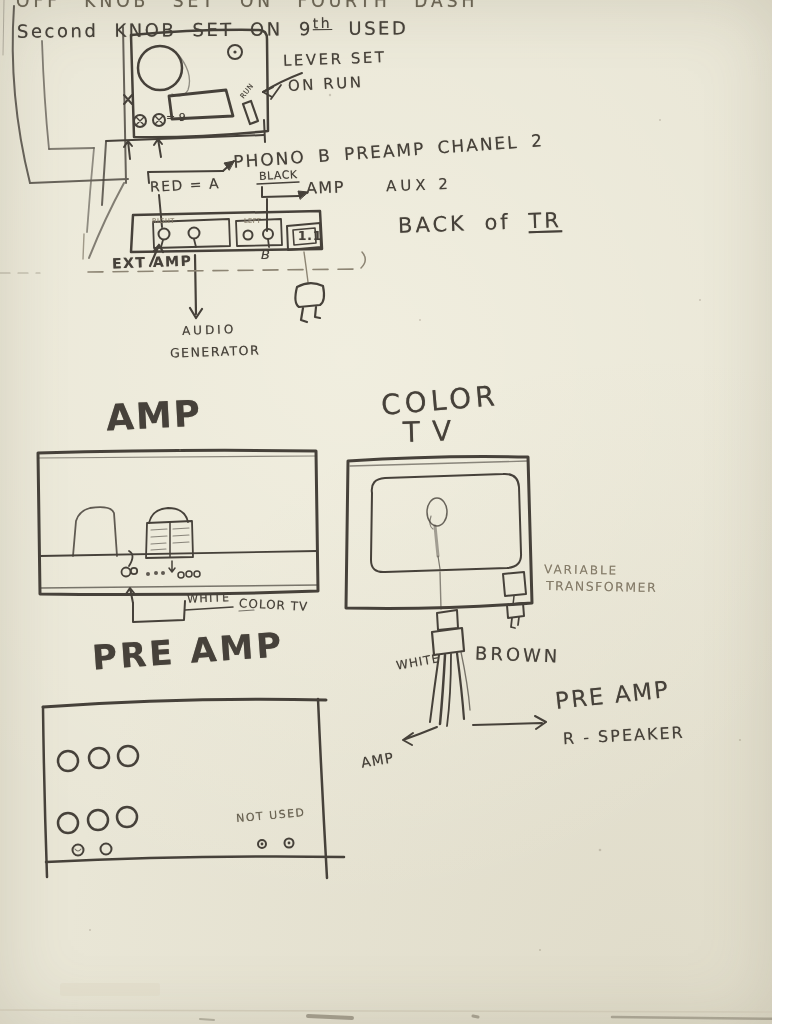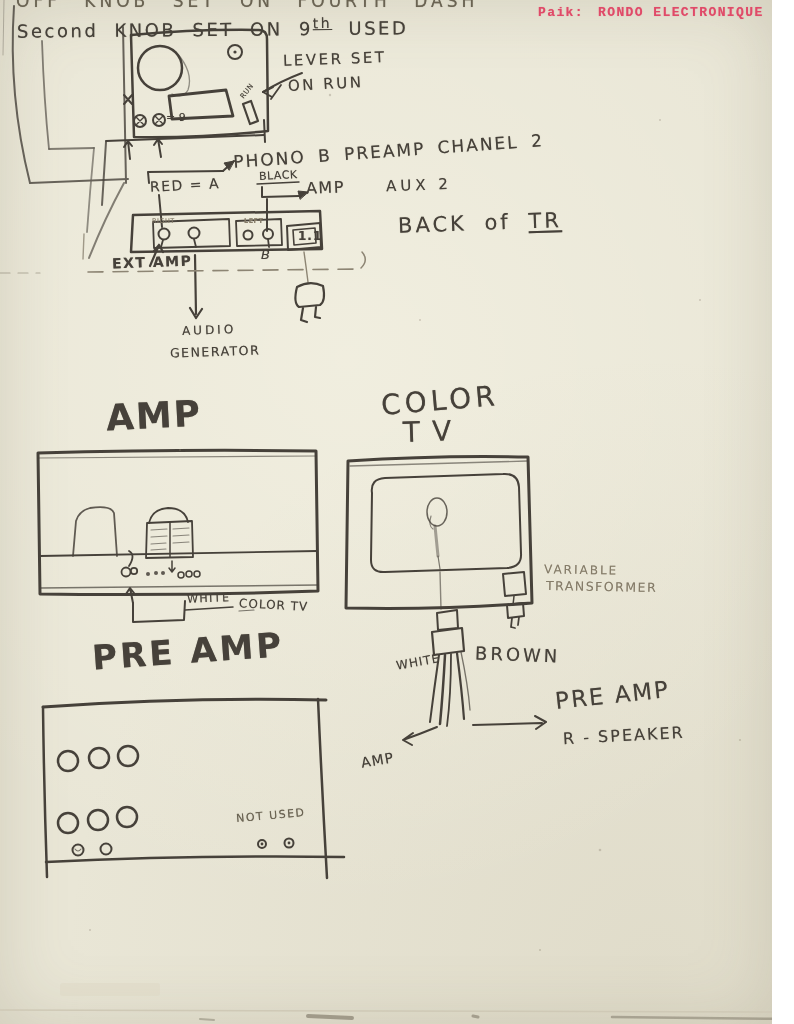--- a/index.html
+++ b/index.html
@@ -246,23 +246,20 @@
     </g>
   </svg>
 
   <div class="lbl mid" style="left:16px;top:-7px;font-size:17px;letter-spacing:4px;word-spacing:14px;">OFF KNOB SET ON FOURTH DASH</div>
 
   <div class="lbl" style="left:17px;top:17px;font-size:18px;letter-spacing:2.5px;word-spacing:8px;transform:rotate(-.5deg);">
     <span>Second KNOB SET ON 9</span><sup class="nine">th</sup>
     <span>USED</span>
   </div>
 
-  <div class="stamp">
-    <span>Paik:</span><span class="gap"></span><span>RONDO ELECTRONIQUE</span>
-  </div>
 
   <div class="lbl" style="left:239px;top:88px;font-size:7px;letter-spacing:.5px;transform:rotate(-52deg);">RUN</div>
 
   <div class="lbl" style="left:166px;top:112px;font-size:11px;">= 9</div>
 
   <div class="lbl" style="left:283px;top:52px;font-size:15px;letter-spacing:2.5px;transform:rotate(-2deg);">LEVER SET</div>
   <div class="lbl" style="left:288px;top:77px;font-size:15px;letter-spacing:2.5px;transform:rotate(-3deg);">ON RUN</div>
 
   <div class="lbl" style="left:233px;top:143px;font-size:17px;letter-spacing:2px;word-spacing:5px;transform:rotate(-4deg);">PHONO B PREAMP CHANEL 2</div>
 
@@ -272,21 +269,21 @@
 
   <div class="lbl" style="left:306px;top:180px;font-size:16px;letter-spacing:1.5px;transform:rotate(-2deg);">AMP</div>
   <div class="lbl" style="left:386px;top:178px;font-size:15px;letter-spacing:4px;transform:rotate(-2deg);">AUX 2</div>
 
   <div class="lbl" style="left:398px;top:213px;font-size:21px;letter-spacing:3px;word-spacing:8px;transform:rotate(-2deg);">
     <span>BACK of</span>
     <u class="tr">TR</u>
   </div>
 
   <div class="lbl light" style="left:152px;top:218px;font-size:6.5px;letter-spacing:.5px;">RIGHT</div>
-  <div class="lbl light" style="left:244px;top:218px;font-size:6.5px;letter-spacing:.5px;font-weight:bold;">LEFT</div>
+  <div class="lbl light" style="left:244px;top:218px;font-size:6.5px;letter-spacing:.5px;">LEFT</div>
   <div class="lbl" style="left:298px;top:230px;font-size:12px;font-weight:bold;letter-spacing:1px;">1.1</div>
 
   <div class="lbl" style="left:112px;top:255px;font-size:14px;font-weight:bold;letter-spacing:1.5px;transform:rotate(-2deg);">EXT AMP</div>
 
   <div class="lbl" style="left:261px;top:248px;font-size:13px;font-style:italic;">B</div>
 
   <div class="lbl" style="left:182px;top:324px;font-size:12px;letter-spacing:3px;transform:rotate(-2deg);">AUDIO</div>
   <div class="lbl" style="left:170px;top:346px;font-size:12.5px;letter-spacing:1.5px;transform:rotate(-2deg);">GENERATOR</div>
 
   <div class="lbl" style="left:106px;top:398px;font-size:36px;font-weight:bold;letter-spacing:2px;transform:rotate(-3deg);">AMP</div>

